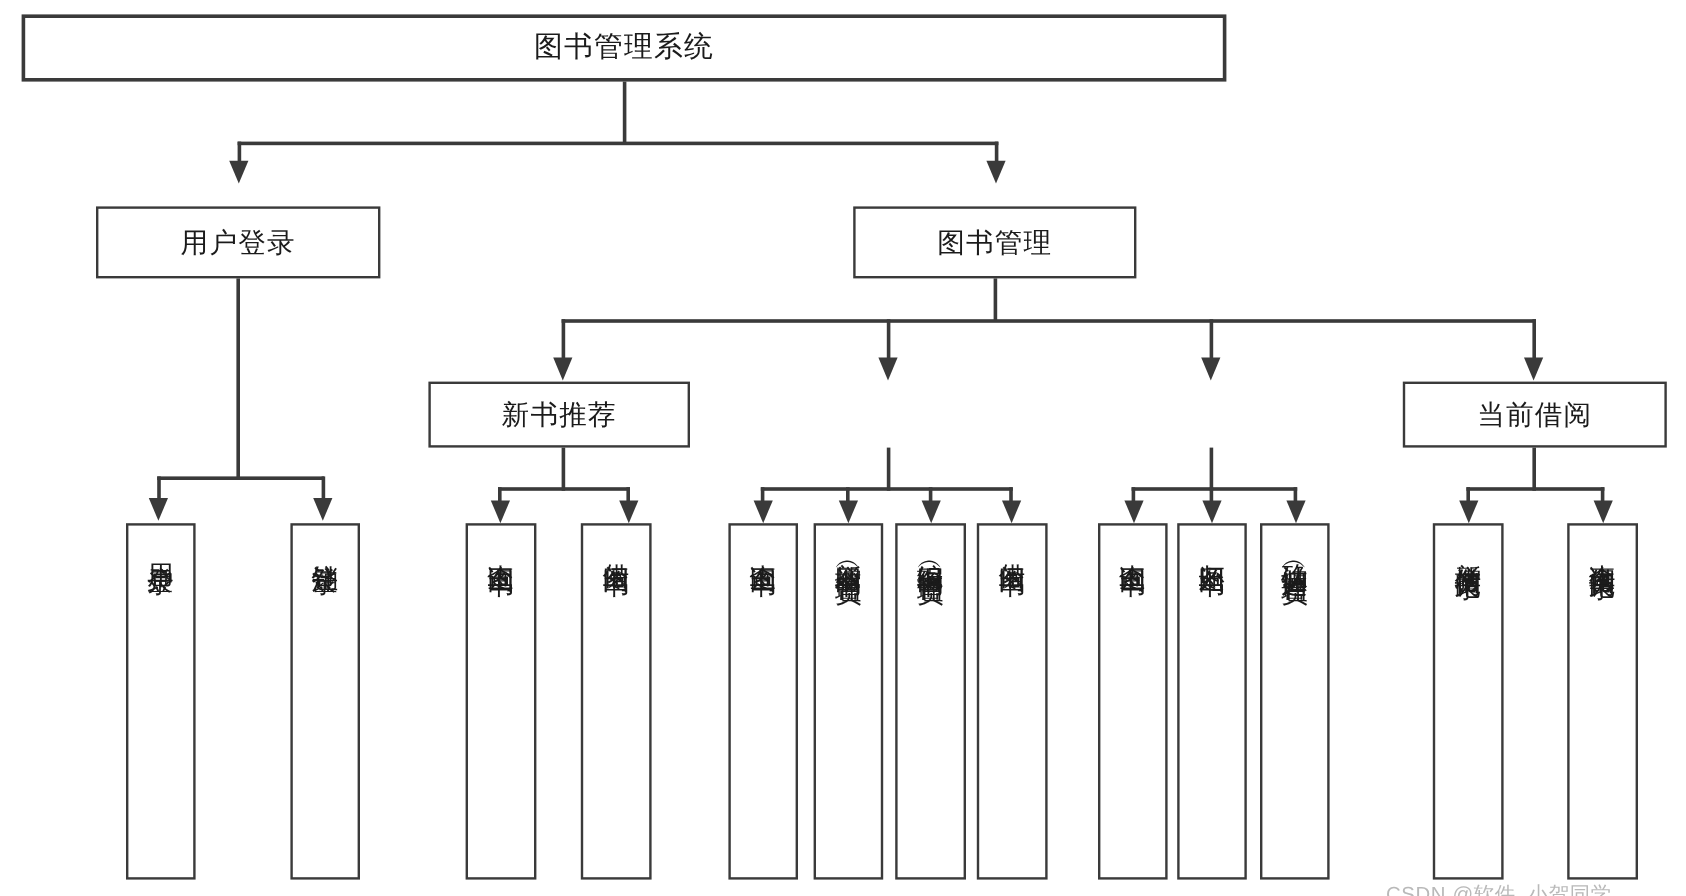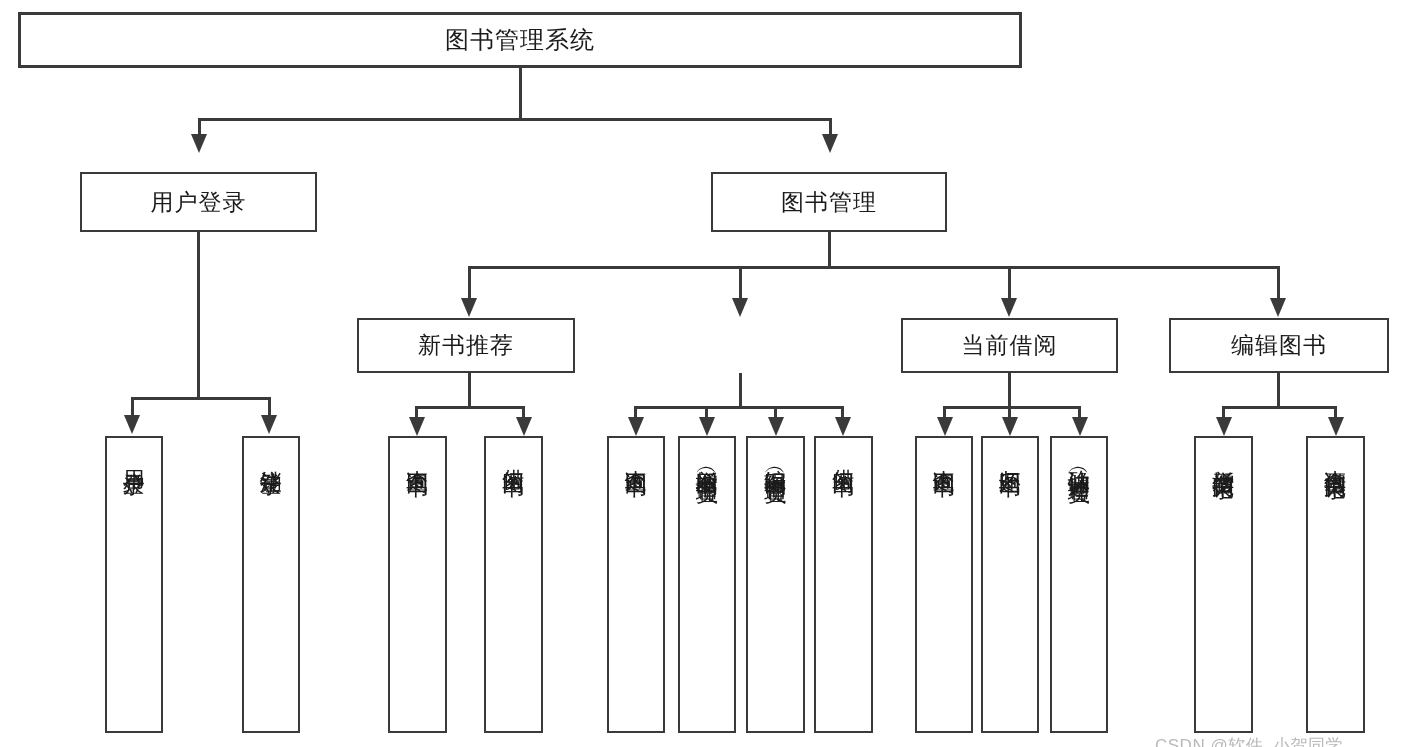--- a/index.html
+++ b/index.html
@@ -121,25 +121,22 @@
   <div class="conn-v" style="left:1008px; top:266px; width:3px; height:34px;"></div>
   <div class="conn-v" style="left:1277px; top:266px; width:3px; height:34px;"></div>
   <div class="arrow-head" style="left:461px; top:298px;"></div>
   <div class="arrow-head" style="left:732px; top:298px;"></div>
   <div class="arrow-head" style="left:1001px; top:298px;"></div>
   <div class="arrow-head" style="left:1270px; top:298px;"></div>
 
   <div class="node" style="left:357px; top:318px; width:218px; height:55px;">
     <span class="node-label">新书推荐</span>
   </div>
-  <div class="node" style="left:901px; top:318px; width:217px; height:55px;">
+  <div class="node" style="left:1169px; top:318px; width:220px; height:55px;">
     <span class="node-label">当前借阅</span>
-  </div>
-  <div class="node" style="left:1169px; top:318px; width:220px; height:55px;">
-    <span class="node-label">编辑图书</span>
   </div>
 
   <div class="conn-v" style="left:468px; top:373px; width:3px; height:36px;"></div>
   <div class="conn-h" style="left:415px; top:406px; width:110px; height:3px;"></div>
   <div class="conn-v" style="left:415px; top:406px; width:3px; height:13px;"></div>
   <div class="conn-v" style="left:522px; top:406px; width:3px; height:13px;"></div>
   <div class="arrow-head" style="left:409px; top:417px;"></div>
   <div class="arrow-head" style="left:516px; top:417px;"></div>
 
   <div class="conn-v" style="left:739px; top:373px; width:3px; height:36px;"></div>

